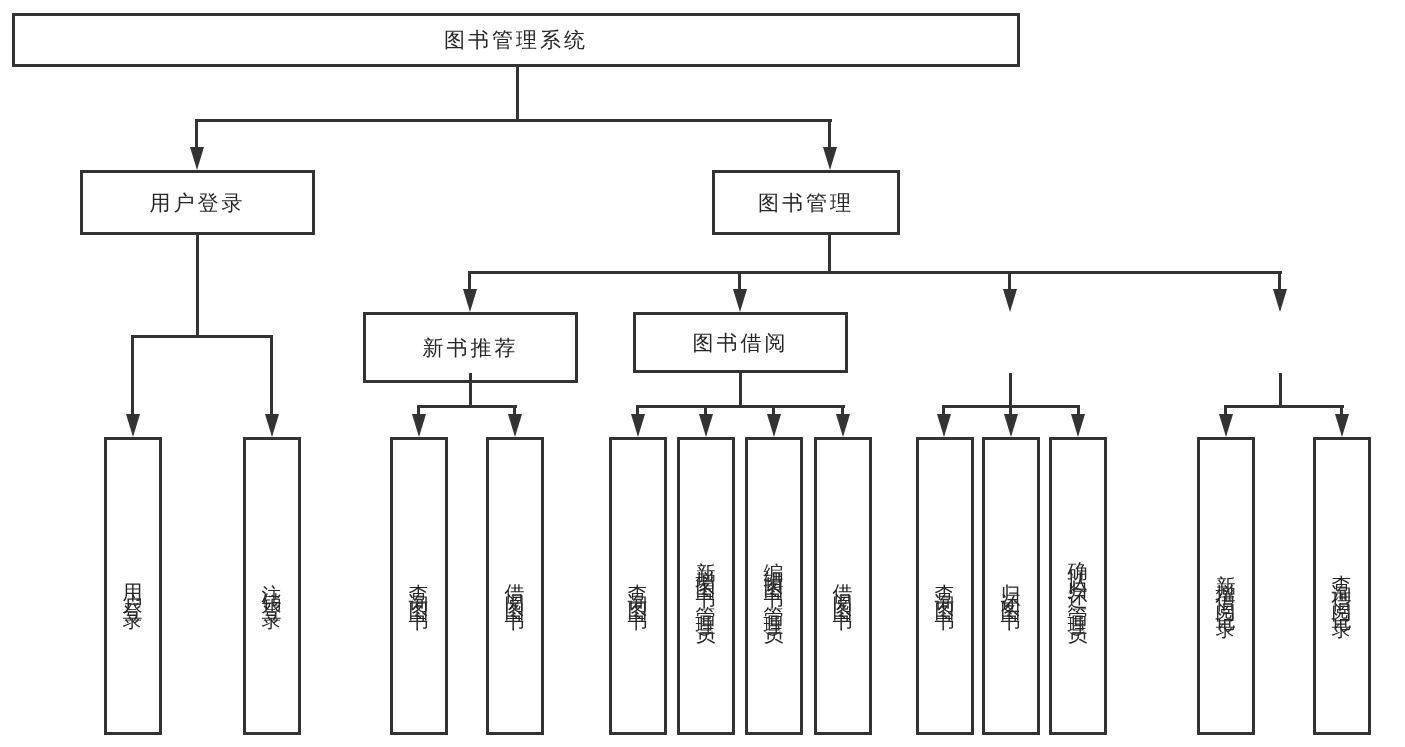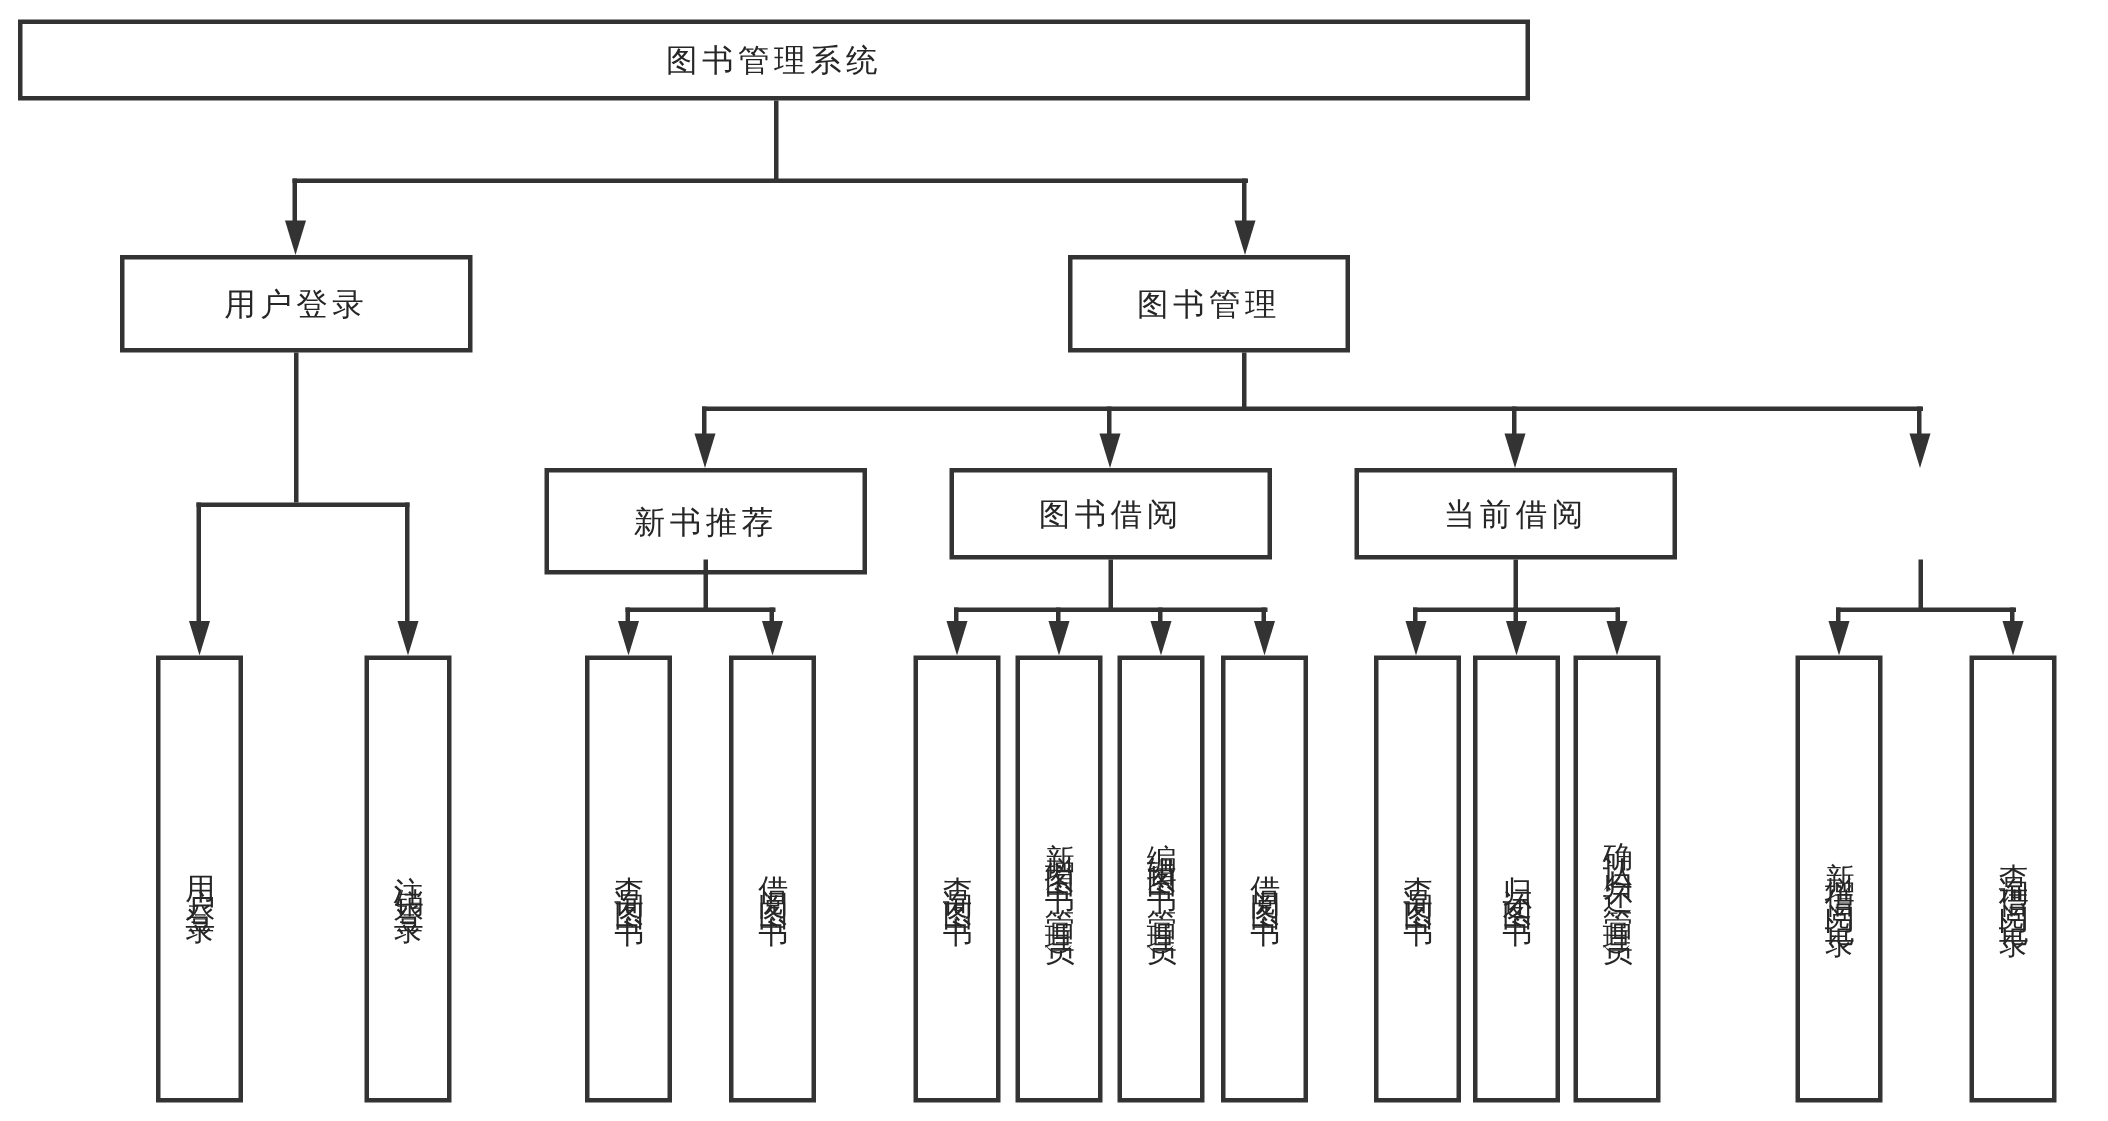--- a/index.html
+++ b/index.html
@@ -80,21 +80,20 @@
   <div class="arr" style="left:463px;top:289px"></div>
   <div class="vline" style="left:738px;top:271px;height:21px"></div>
   <div class="arr" style="left:733px;top:289px"></div>
   <div class="vline" style="left:1008px;top:271px;height:21px"></div>
   <div class="arr" style="left:1003px;top:289px"></div>
   <div class="vline" style="left:1278px;top:271px;height:21px"></div>
   <div class="arr" style="left:1273px;top:289px"></div>
 
   <div class="box hbox" style="left:363px;top:312px;width:215px;height:71px">新书推荐</div>
   <div class="box hbox" style="left:633px;top:312px;width:215px;height:61px">图书借阅</div>
-  <div class="box hbox" style="left:903px;top:312px;width:215px;height:61px">当前借阅</div>
 
   <div class="vline" style="left:469px;top:373px;height:34px"></div>
   <div class="hline" style="left:417px;top:405px;width:100px"></div>
   <div class="vline" style="left:417px;top:405px;height:12px"></div>
   <div class="arr" style="left:412px;top:414px"></div>
   <div class="vline" style="left:513px;top:405px;height:12px"></div>
   <div class="arr" style="left:508px;top:414px"></div>
 
   <div class="vline" style="left:739px;top:373px;height:34px"></div>
   <div class="hline" style="left:636px;top:405px;width:209px"></div>

